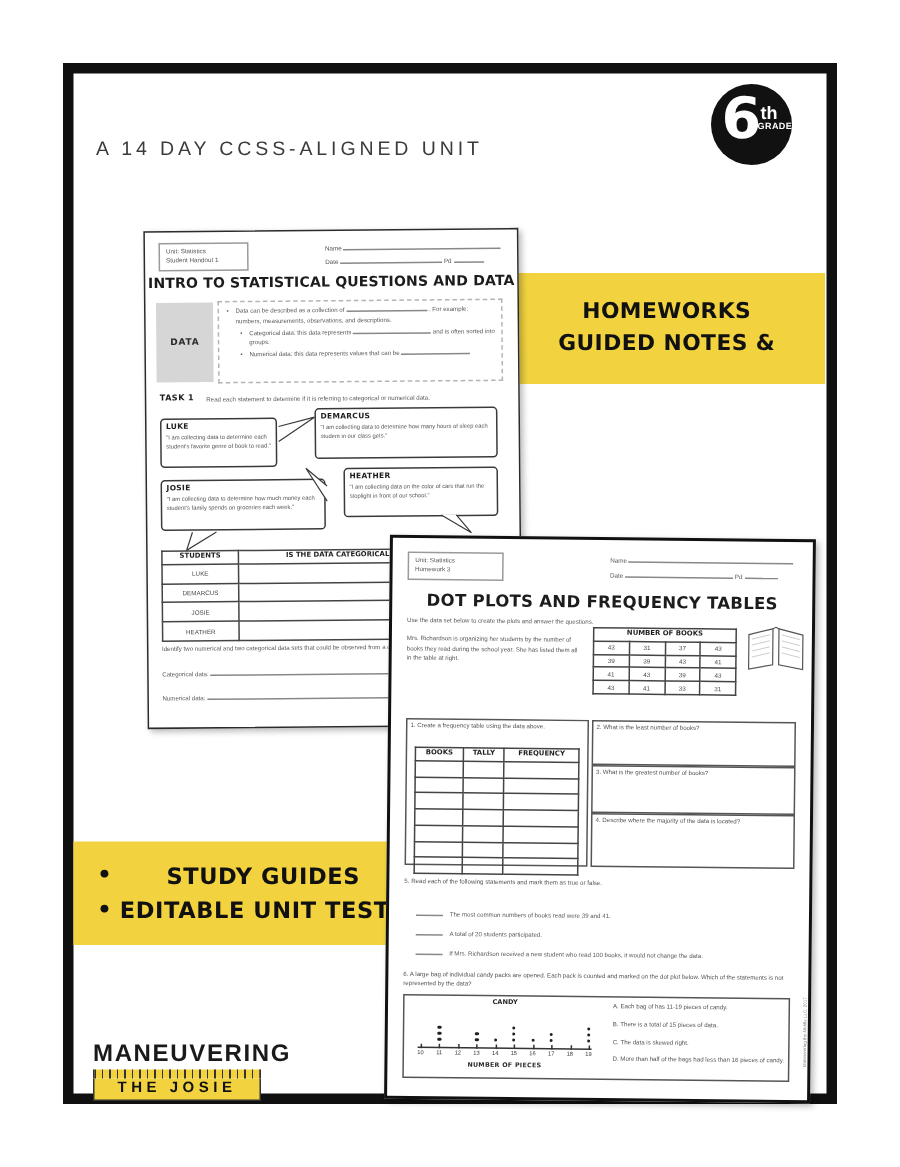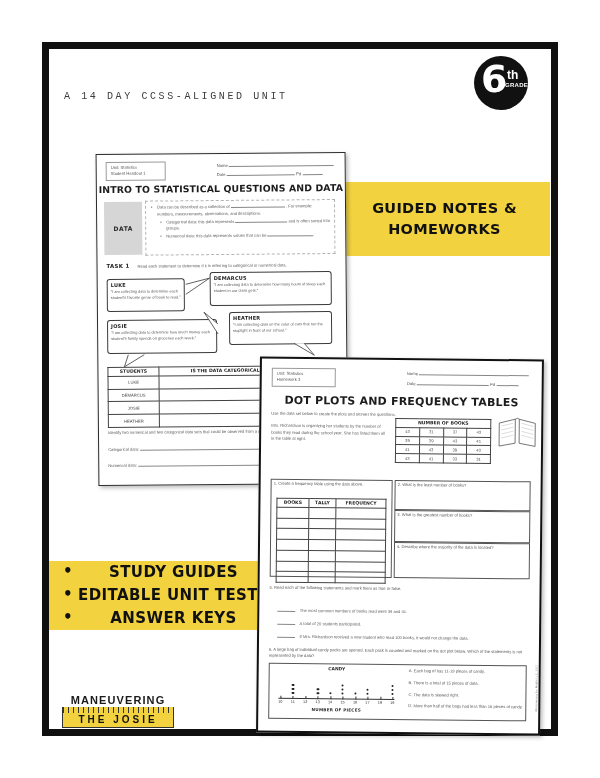--- a/index.html
+++ b/index.html
@@ -21,22 +21,22 @@
   }
   
   .title{
     position:absolute;left:62px;top:57px;
     font-size:31px;font-weight:bold;letter-spacing:1.0px;
     color:#111;line-height:1;white-space:nowrap;
     font-family:"DejaVu Sans",sans-serif;
   }
   .subtitle{
     position:absolute;left:64px;top:91px;
-    font-size:10px;letter-spacing:2.6px;color:#3b3b3b;
-    white-space:nowrap;font-family:Liberation Mono, monospace;
+    font-size:13px;letter-spacing:2.6px;color:#3b3b3b;
+    white-space:nowrap;font-family:Liberation Sans, sans-serif;
   }
   .grade-badge{
     position:absolute;left:474px;top:56px;width:54px;height:54px;
     border-radius:50%;background:#111;color:#fff;
   }
   .grade-num{
     position:absolute;left:7px;top:4px;font-size:38px;font-weight:bold;
     line-height:1;font-family:"DejaVu Sans",sans-serif;
   }
   .grade-th{
@@ -53,35 +53,35 @@
     display:flex;align-items:center;justify-content:center;
     text-align:center;
   }
   #callout-notes{
     left:339px;top:182px;width:211px;height:74px;
     font-size:14.5px;font-weight:bold;line-height:1.45;letter-spacing:.3px;
     font-family:"DejaVu Sans",sans-serif;
   }
   #callout-resources{
     left:49px;top:561px;width:222px;height:69px;
-    justify-content:flex-start;align-items:center;
+    justify-content:flex-end;align-items:center;
   }
   .res-list{margin:0;padding:0 0 0 14px;list-style:none;}
   .res-list li{
     font-size:15px;font-weight:bold;line-height:1.52;letter-spacing:.4px;
     font-family:"DejaVu Sans",sans-serif;position:relative;padding-left:15px;
     white-space:nowrap;
   }
   .res-list li:before{
     content:"\2022";position:absolute;left:0;top:-1px;font-size:15px;
   }
   
   .logo{position:absolute;left:62px;top:694px;width:112px;}
   .logo-top{
-    font-size:11px;font-weight:bold;letter-spacing:1.1px;color:#1a1a1a;
+    font-size:16px;font-weight:bold;letter-spacing:1.1px;color:#1a1a1a;
     text-align:center;font-family:"Liberation Sans",sans-serif;
   }
   .logo-ruler{
     margin-top:1px;height:6px;background:#f2d33f;position:relative;
     border-left:1px solid #333;border-right:1px solid #333;
     background-image:repeating-linear-gradient(to right,#333 0 1px,transparent 1px 5px);
   }
   .logo-bottom{
     background:#f2d33f;border:1px solid #333;border-top:none;
     font-size:10px;font-weight:bold;letter-spacing:3px;color:#111;
@@ -174,30 +174,29 @@
   <div class="subtitle">A 14 DAY CCSS-ALIGNED UNIT</div>
 
   <div class="grade-badge">
     <span class="grade-num">6</span>
     <span class="grade-th">th</span>
     <span class="grade-word">GRADE</span>
   </div>
 
   <div class="yellow-box" id="callout-notes">
     <div>
+      <div>HOMEWORKS</div>
       <div>GUIDED NOTES &amp;</div>
-      <div>HOMEWORKS</div>
     </div>
   </div>
 
   <div class="yellow-box" id="callout-resources">
     <ul class="res-list">
       <li>STUDY GUIDES</li>
       <li>EDITABLE UNIT TESTS</li>
-      <li>ANSWER KEYS</li>
     </ul>
   </div>
 
   <div class="logo">
     <div class="logo-top">MANEUVERING</div>
     <div class="logo-ruler"></div>
     <div class="logo-bottom">THE JOSIE</div>
   </div>
 
   <div class="page" id="page-handout">

